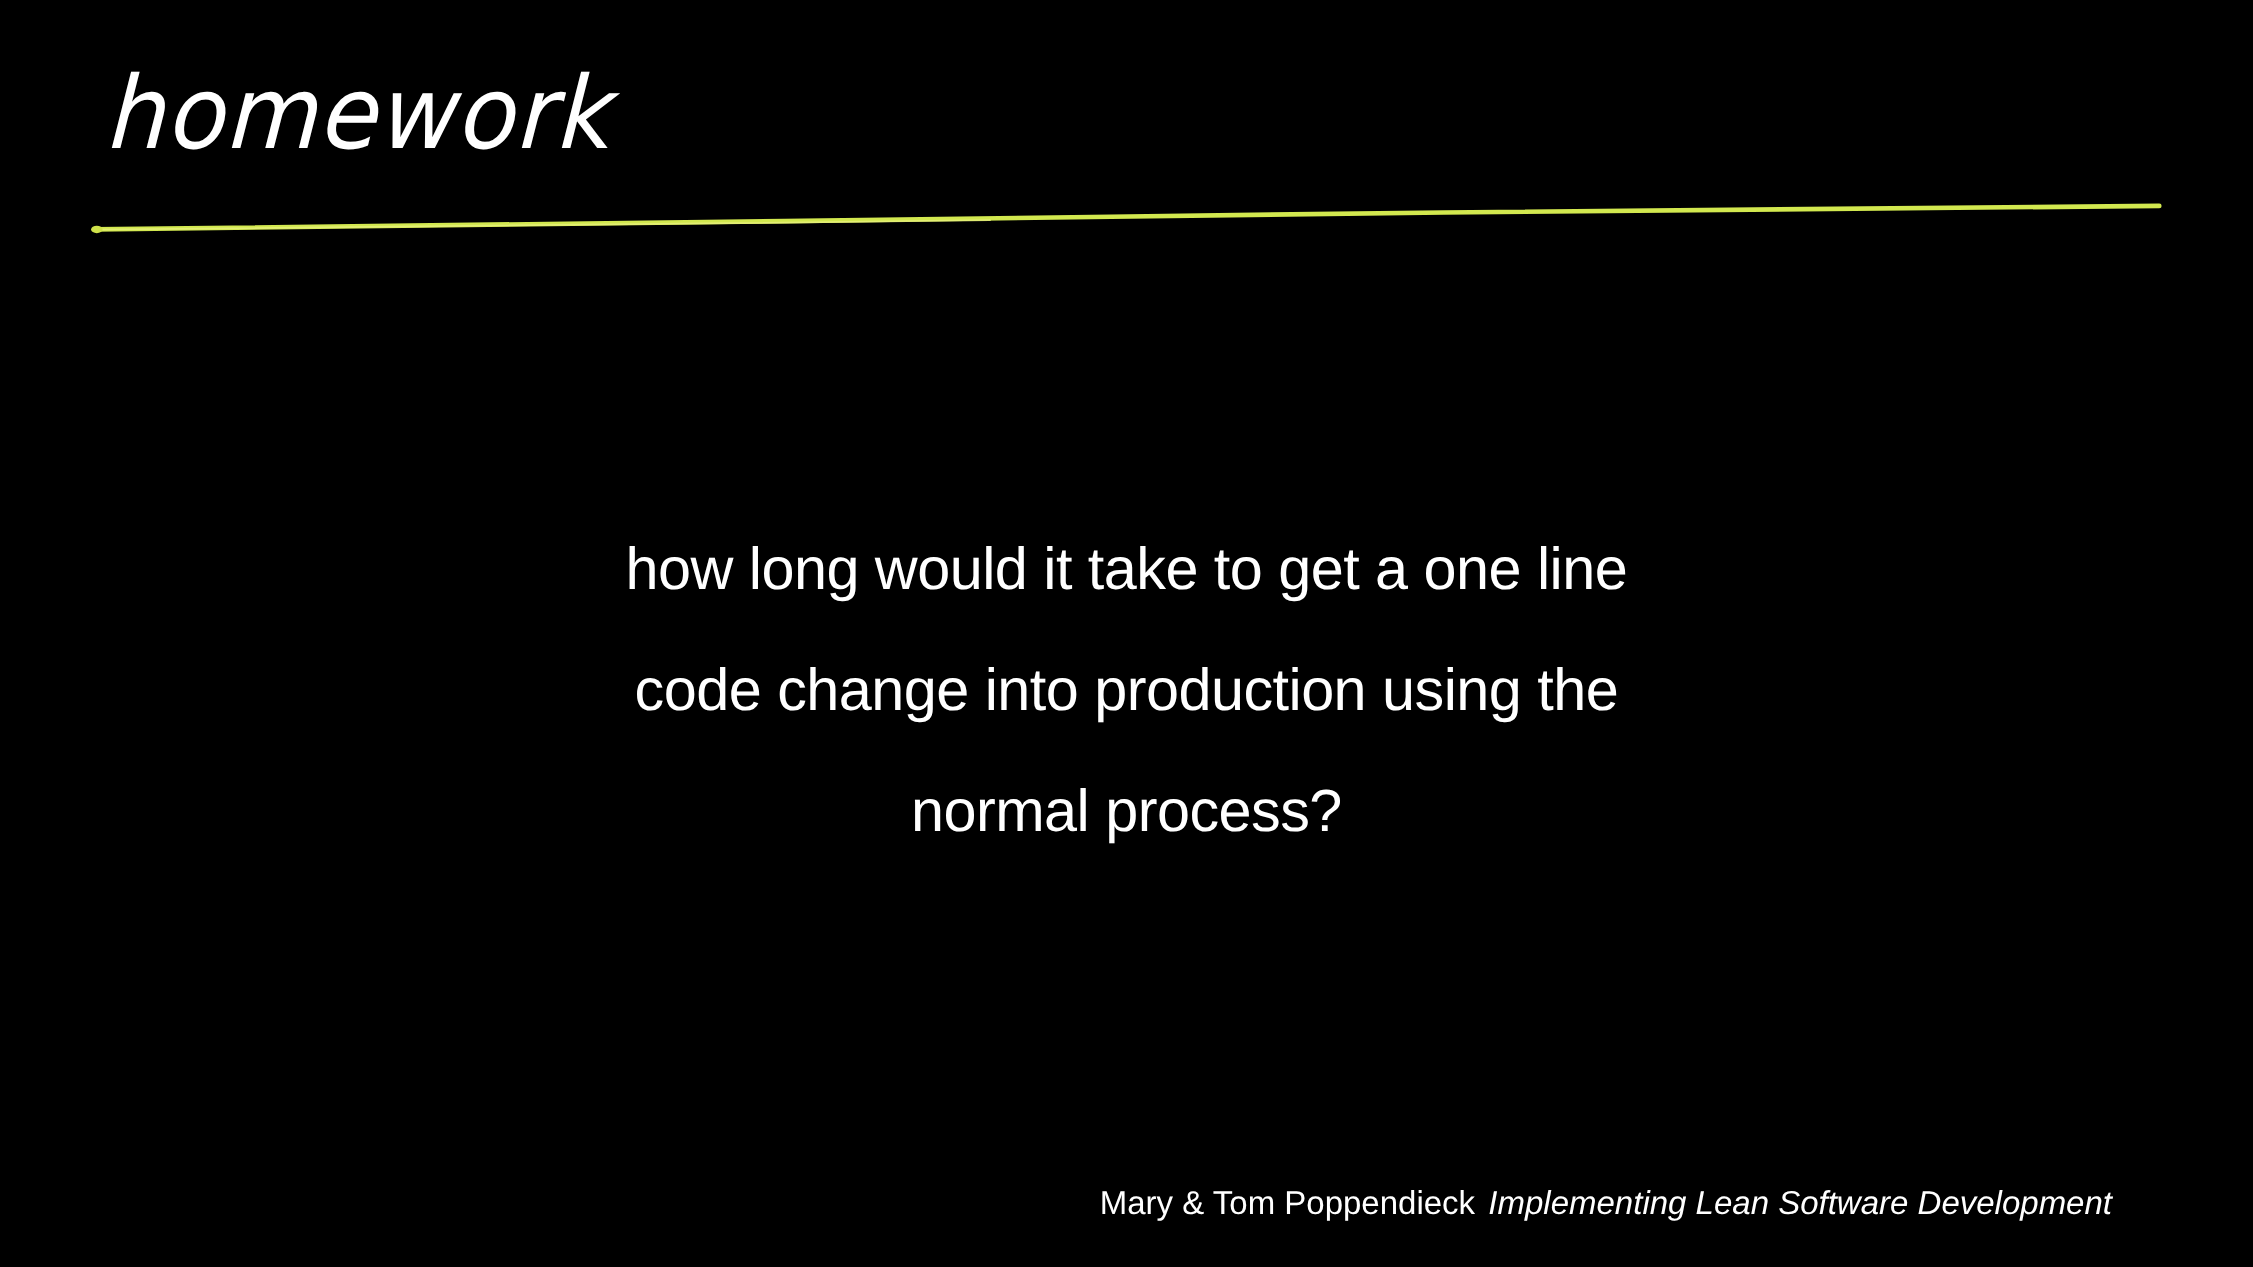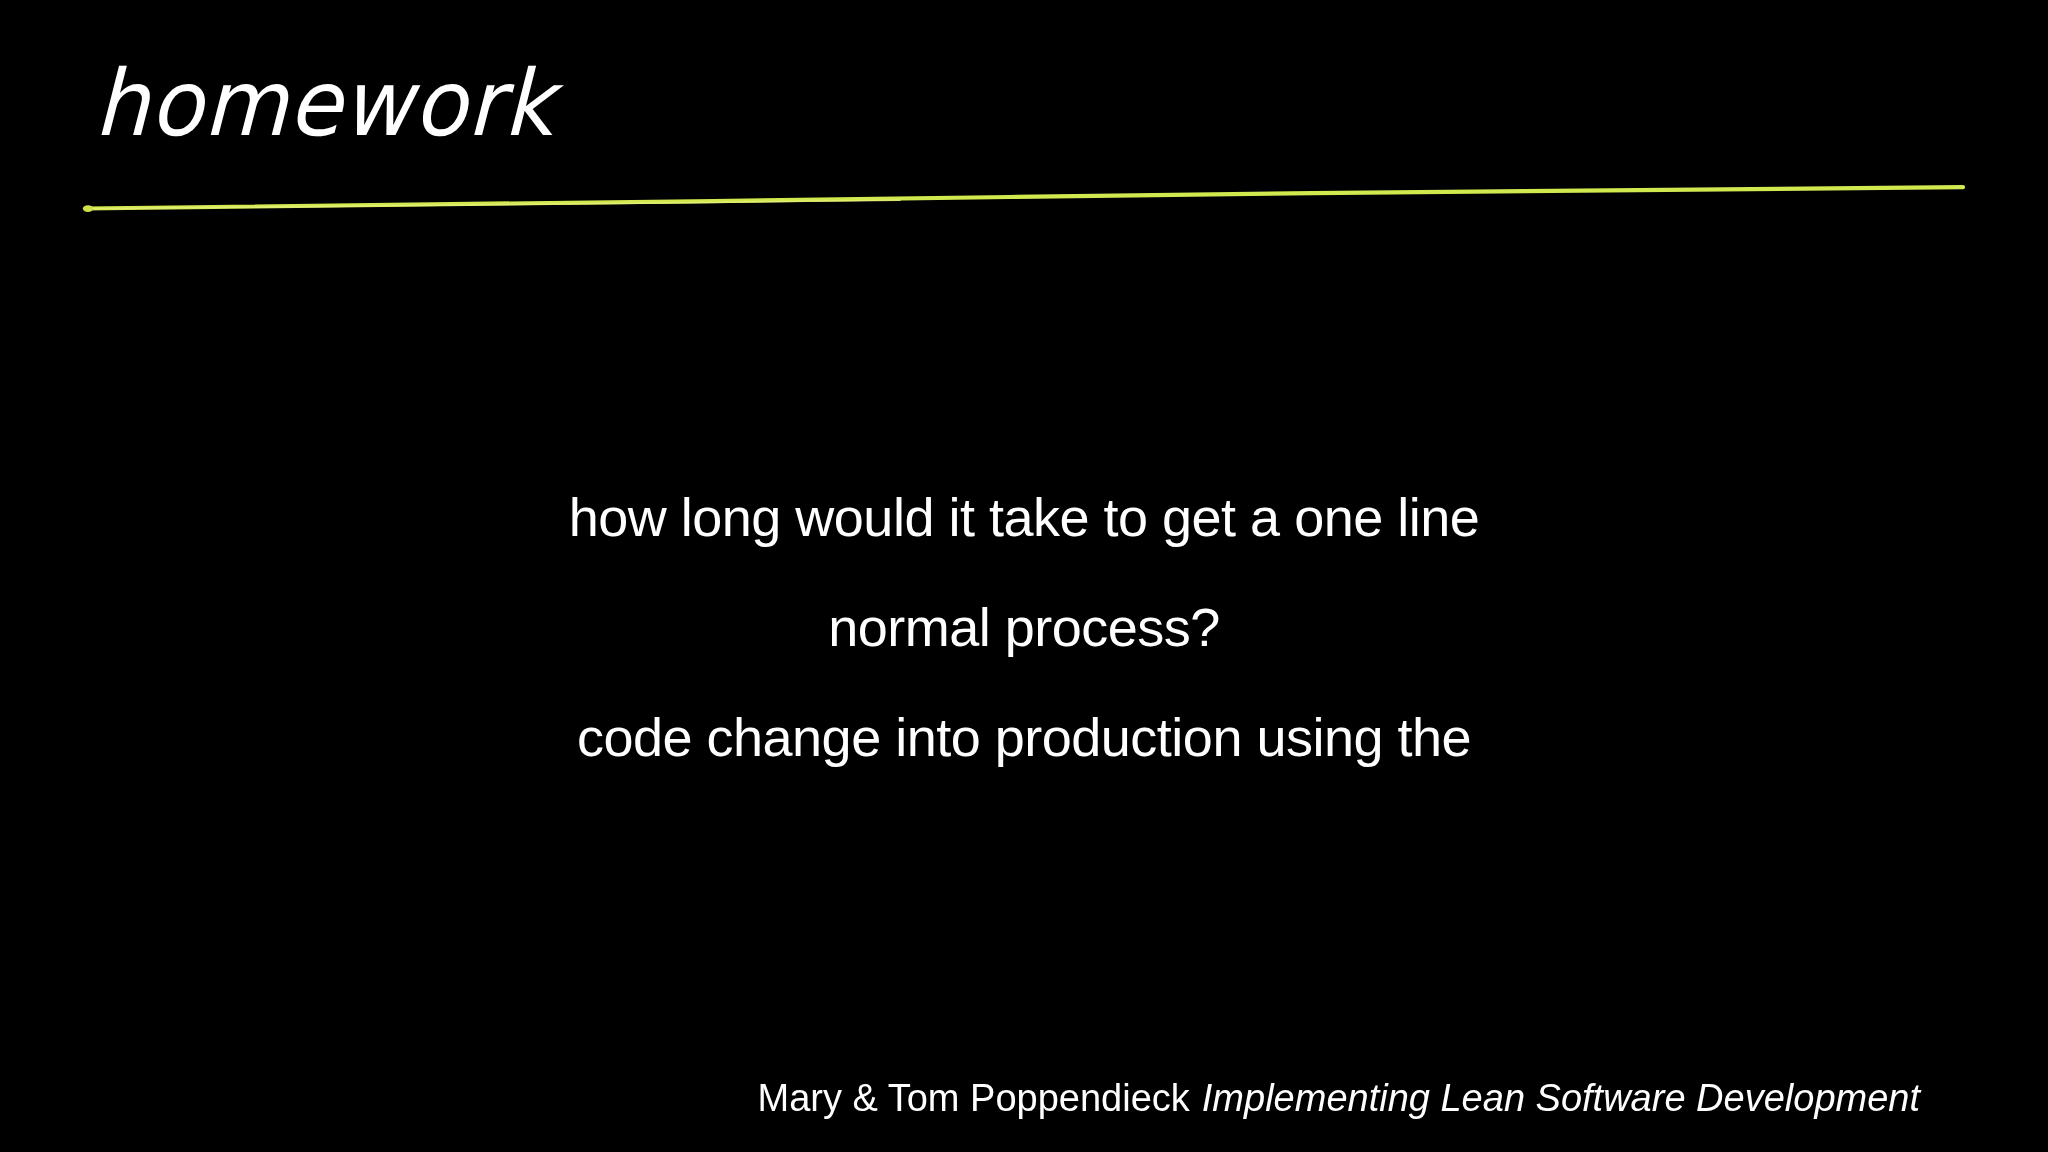--- a/index.html
+++ b/index.html
@@ -65,21 +65,21 @@
     white-space: nowrap;
   }
 
   
   .attribution {
     position: absolute;
     right: 128px;
     top: 1078px;
     color: #ffffff;
     font-family: "Liberation Sans", sans-serif;
-    font-size: 38px;
+    font-size: 30px;
     font-weight: 400;
     line-height: 1.1;
     white-space: nowrap;
   }
 
   .attribution .source-authors {
     font-style: normal;
   }
 
   .attribution .source-title {
@@ -97,21 +97,21 @@
   <svg class="title-rule" viewBox="0 0 2048 70" preserveAspectRatio="none" aria-hidden="true">
     <path d="M 86 48.5
              C 360 45.5, 700 41.5, 1010 37.0
              C 1330 32.5, 1680 29.0, 1963 27.2" fill="none" stroke="#d2e84f" stroke-width="4.2" stroke-linecap="round"></path>
     <path d="M 86 48.8 C 300 46.8, 620 43.6, 900 40.2" fill="none" stroke="#e6f07a" stroke-width="1.6" stroke-linecap="round" opacity="0.85"></path>
     <ellipse cx="88" cy="48.6" rx="5.2" ry="3.4" fill="#cfe24a"></ellipse>
   </svg>
 
   <div class="question">
     <span class="q-line">how long would it take to get a one line</span>
+    <span class="q-line">code change into production using the</span>
     <span class="q-line">normal process?</span>
-    <span class="q-line">code change into production using the</span>
   </div>
 
   <div class="attribution">
     <span class="source-authors">Mary &amp; Tom Poppendieck</span><span class="source-title">Implementing Lean Software Development</span>
   </div>
 
 </div>
 
 </body></html>

